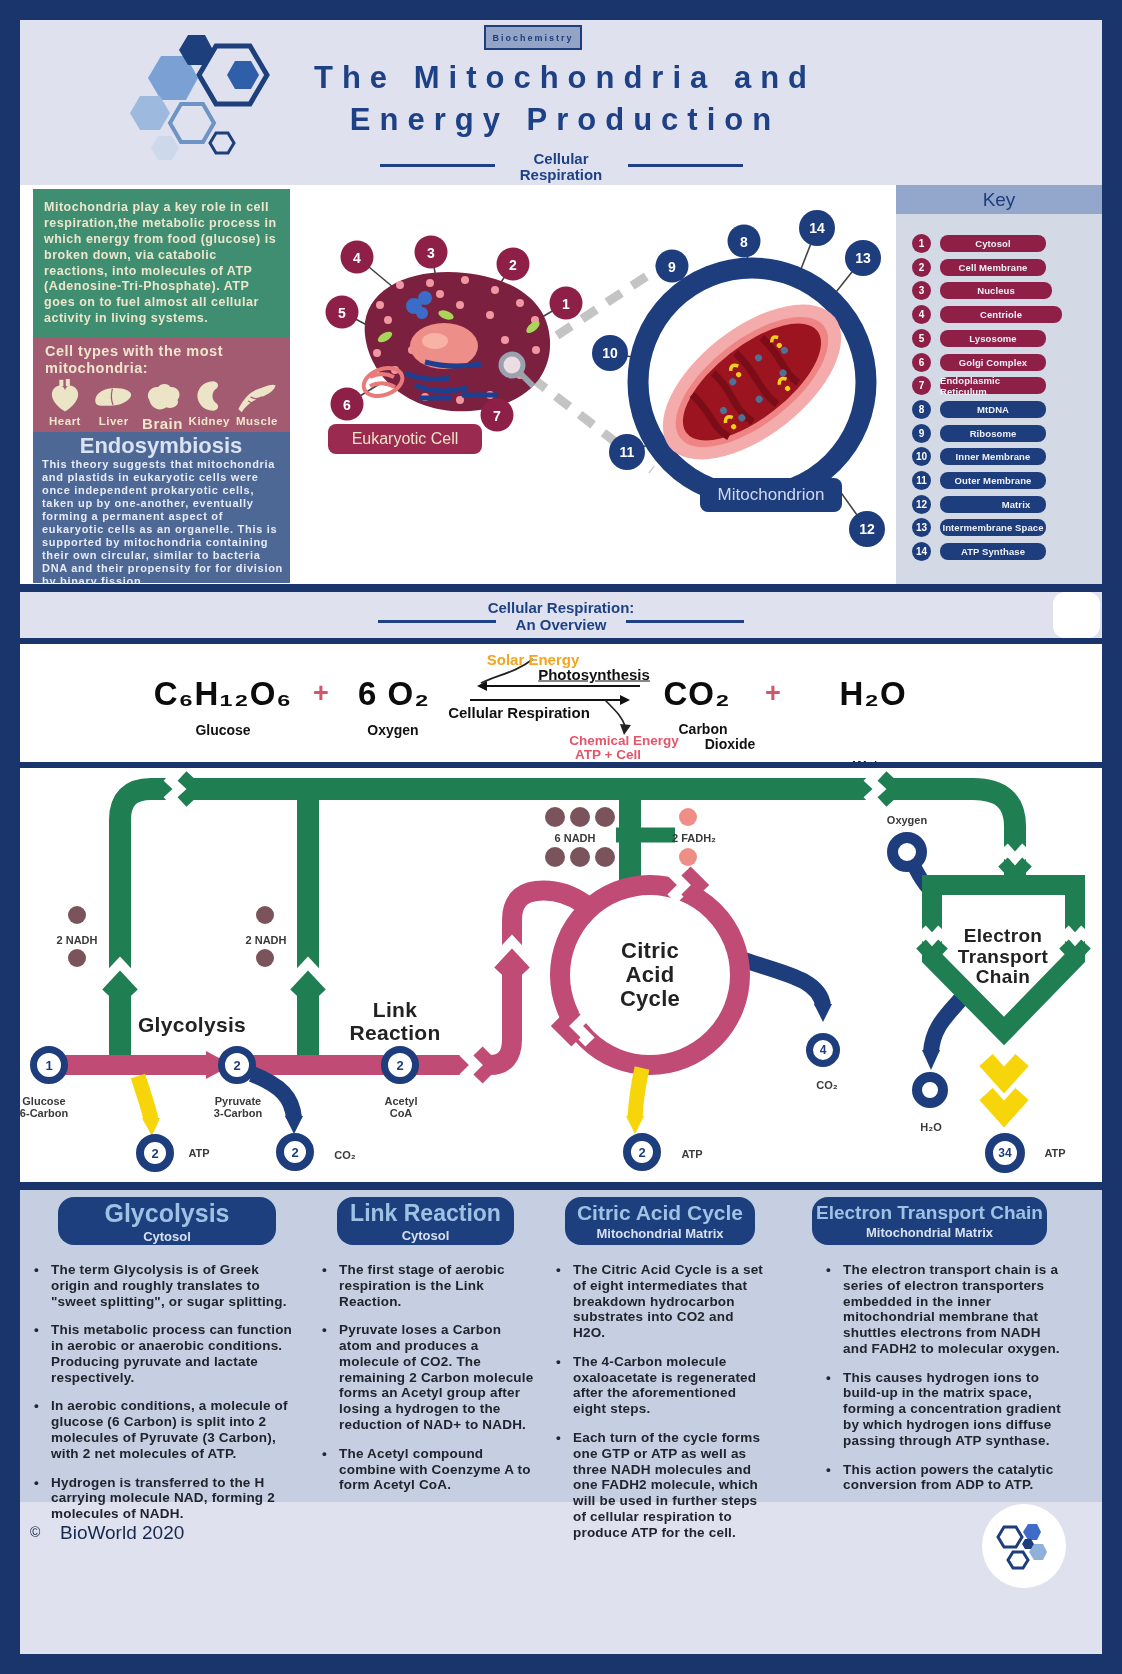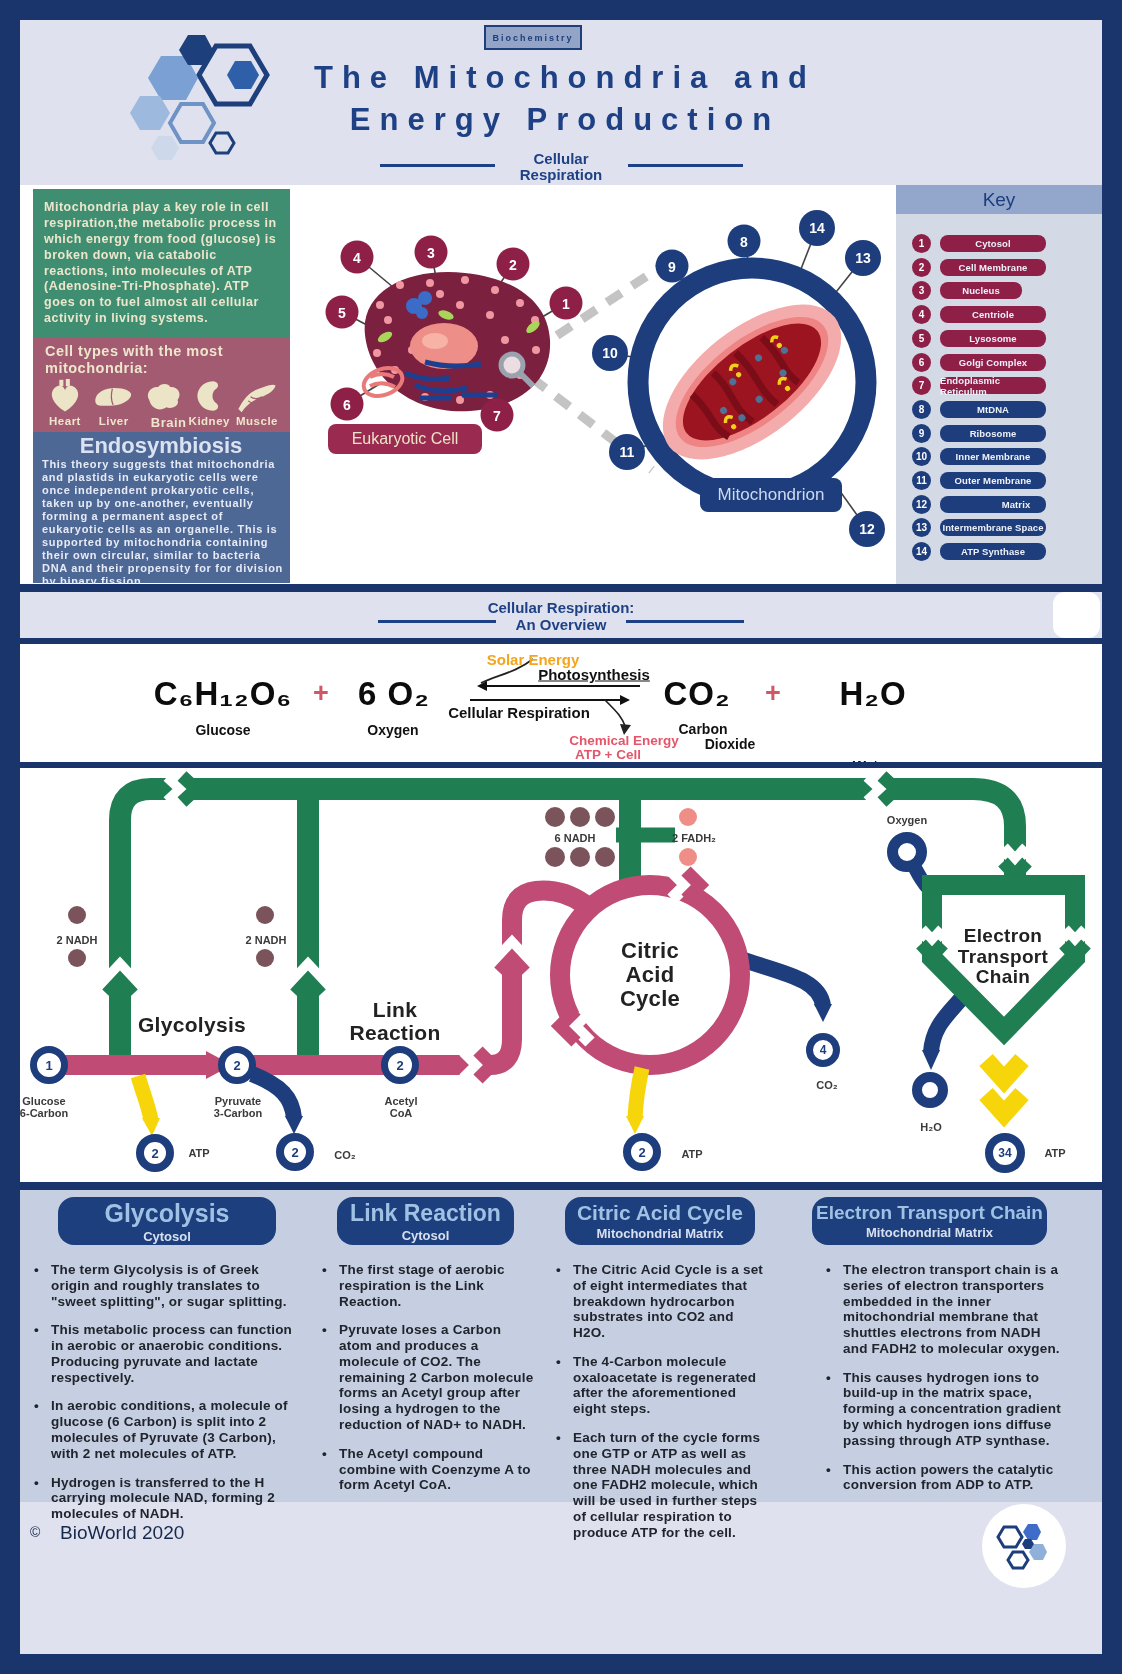--- a/index.html
+++ b/index.html
@@ -93,21 +93,21 @@
         <svg width="46" height="34" viewBox="0 0 52 42">
           <path d="M3 28 C2 16 16 11 27 11 C39 11 49 15 47 21 C44 28 33 33 21 33 C11 33 4 34 3 28 Z" fill="#ece4c6"></path>
           <path d="M24 12 C22 20 22 26 25 32" stroke="#a35b71" stroke-width="1.5" fill="none"></path>
         </svg>
         <div class="boxtext" style="color:#ede6cc;font-size:11.5px;margin-top:-2px;">Liver</div>
       </div>
       <div style="width:48px;text-align:center;">
         <svg width="44" height="34" viewBox="0 0 52 42">
           <path d="M9 26 C4 18 11 9 20 10 C23 5 33 5 35 10 C44 9 50 18 44 26 C47 32 38 38 30 35 C23 40 12 38 9 26 Z" fill="#ece4c6"></path>
         </svg>
-        <div class="boxtext" style="color:#ede6cc;font-size:13px;margin-top:-2px;text-align:right;">Brain</div>
+        <div class="boxtext" style="color:#ede6cc;font-size:15px;margin-top:-2px;">Brain</div>
       </div>
       <div style="width:44px;text-align:center;">
         <svg width="34" height="34" viewBox="0 0 44 44">
           <path d="M27 3 C14 3 7 14 7 22 C7 30 14 41 27 41 C34 41 36 34 31 31 C25 27 25 17 31 13 C36 10 34 3 27 3 Z" fill="#ece4c6"></path>
           <path d="M30 17 l4 -3 M30 22 h5 M30 27 l4 3" stroke="#a35b71" stroke-width="2" fill="none"></path>
         </svg>
         <div class="boxtext" style="color:#ede6cc;font-size:11.5px;margin-top:-2px;">Kidney</div>
       </div>
       <div style="width:50px;text-align:center;">
         <svg width="44" height="34" viewBox="0 0 52 42">
@@ -253,23 +253,23 @@
   <div class="abs" style="left:896px;top:185px;width:206px;height:425px;background:#d4d9e6;">
     <div style="height:29px;background:#93a7cc;display:flex;align-items:center;justify-content:center;
          color:#1d3d7c;font-size:19px;">Key</div>
   </div>
 
   <div class="abs keyrow-circle kc-m" style="left:912px;top:234px;">1</div>
   <div class="abs keypill kp-m" style="left:940px;top:235px;width:106px;">Cytosol</div>
   <div class="abs keyrow-circle kc-m" style="left:912px;top:258px;">2</div>
   <div class="abs keypill kp-m" style="left:940px;top:259px;width:106px;">Cell Membrane</div>
   <div class="abs keyrow-circle kc-m" style="left:912px;top:281px;">3</div>
-  <div class="abs keypill kp-m" style="left:940px;top:282px;width:82px;">Nucleus</div>
+  <div class="abs keypill kp-m" style="left:940px;top:282px;width:112px;">Nucleus</div>
   <div class="abs keyrow-circle kc-m" style="left:912px;top:305px;">4</div>
-  <div class="abs keypill kp-m" style="left:940px;top:306px;width:106px;">Centriole</div>
+  <div class="abs keypill kp-m" style="left:940px;top:306px;width:122px;">Centriole</div>
   <div class="abs keyrow-circle kc-m" style="left:912px;top:329px;">5</div>
   <div class="abs keypill kp-m" style="left:940px;top:330px;width:106px;">Lysosome</div>
   <div class="abs keyrow-circle kc-m" style="left:912px;top:353px;">6</div>
   <div class="abs keypill kp-m" style="left:940px;top:354px;width:106px;">Golgi Complex</div>
   <div class="abs keyrow-circle kc-m" style="left:912px;top:376px;">7</div>
   <div class="abs keypill kp-m" style="left:940px;top:377px;width:106px;">Endoplasmic Reticulum</div>
   <div class="abs keyrow-circle kc-b" style="left:912px;top:400px;">8</div>
   <div class="abs keypill kp-b" style="left:940px;top:401px;width:106px;">MtDNA</div>
   <div class="abs keyrow-circle kc-b" style="left:912px;top:424px;">9</div>
   <div class="abs keypill kp-b" style="left:940px;top:425px;width:106px;">Ribosome</div>

